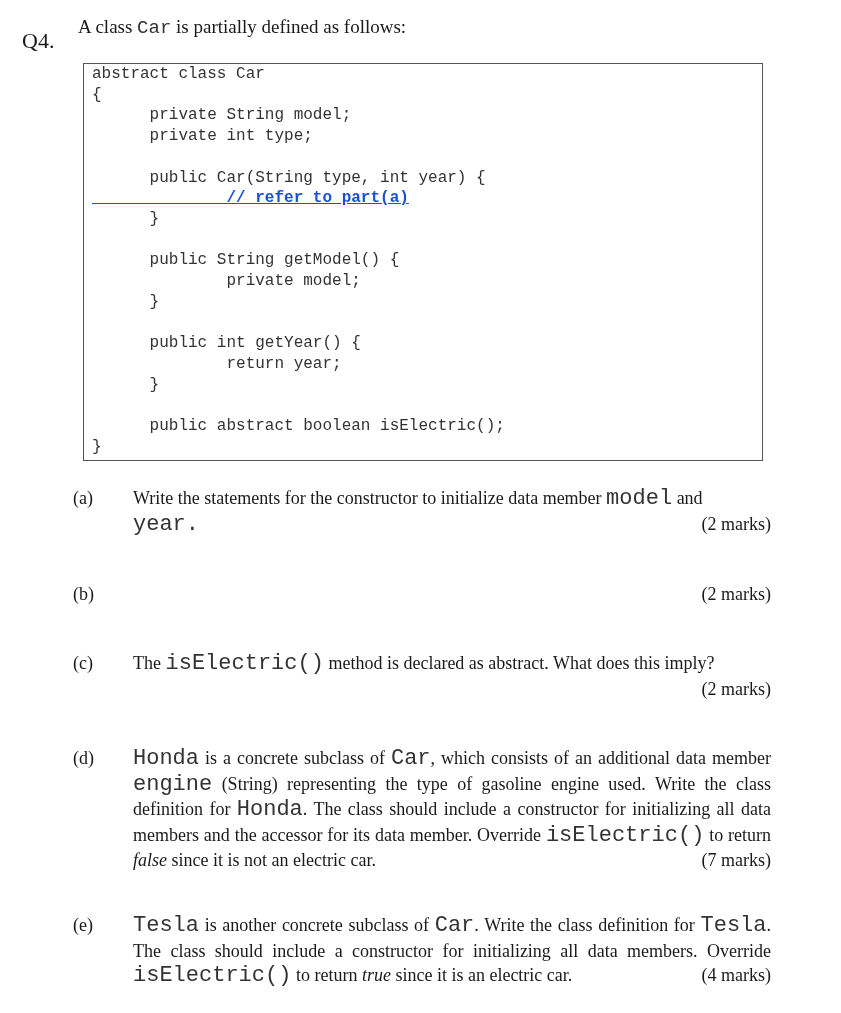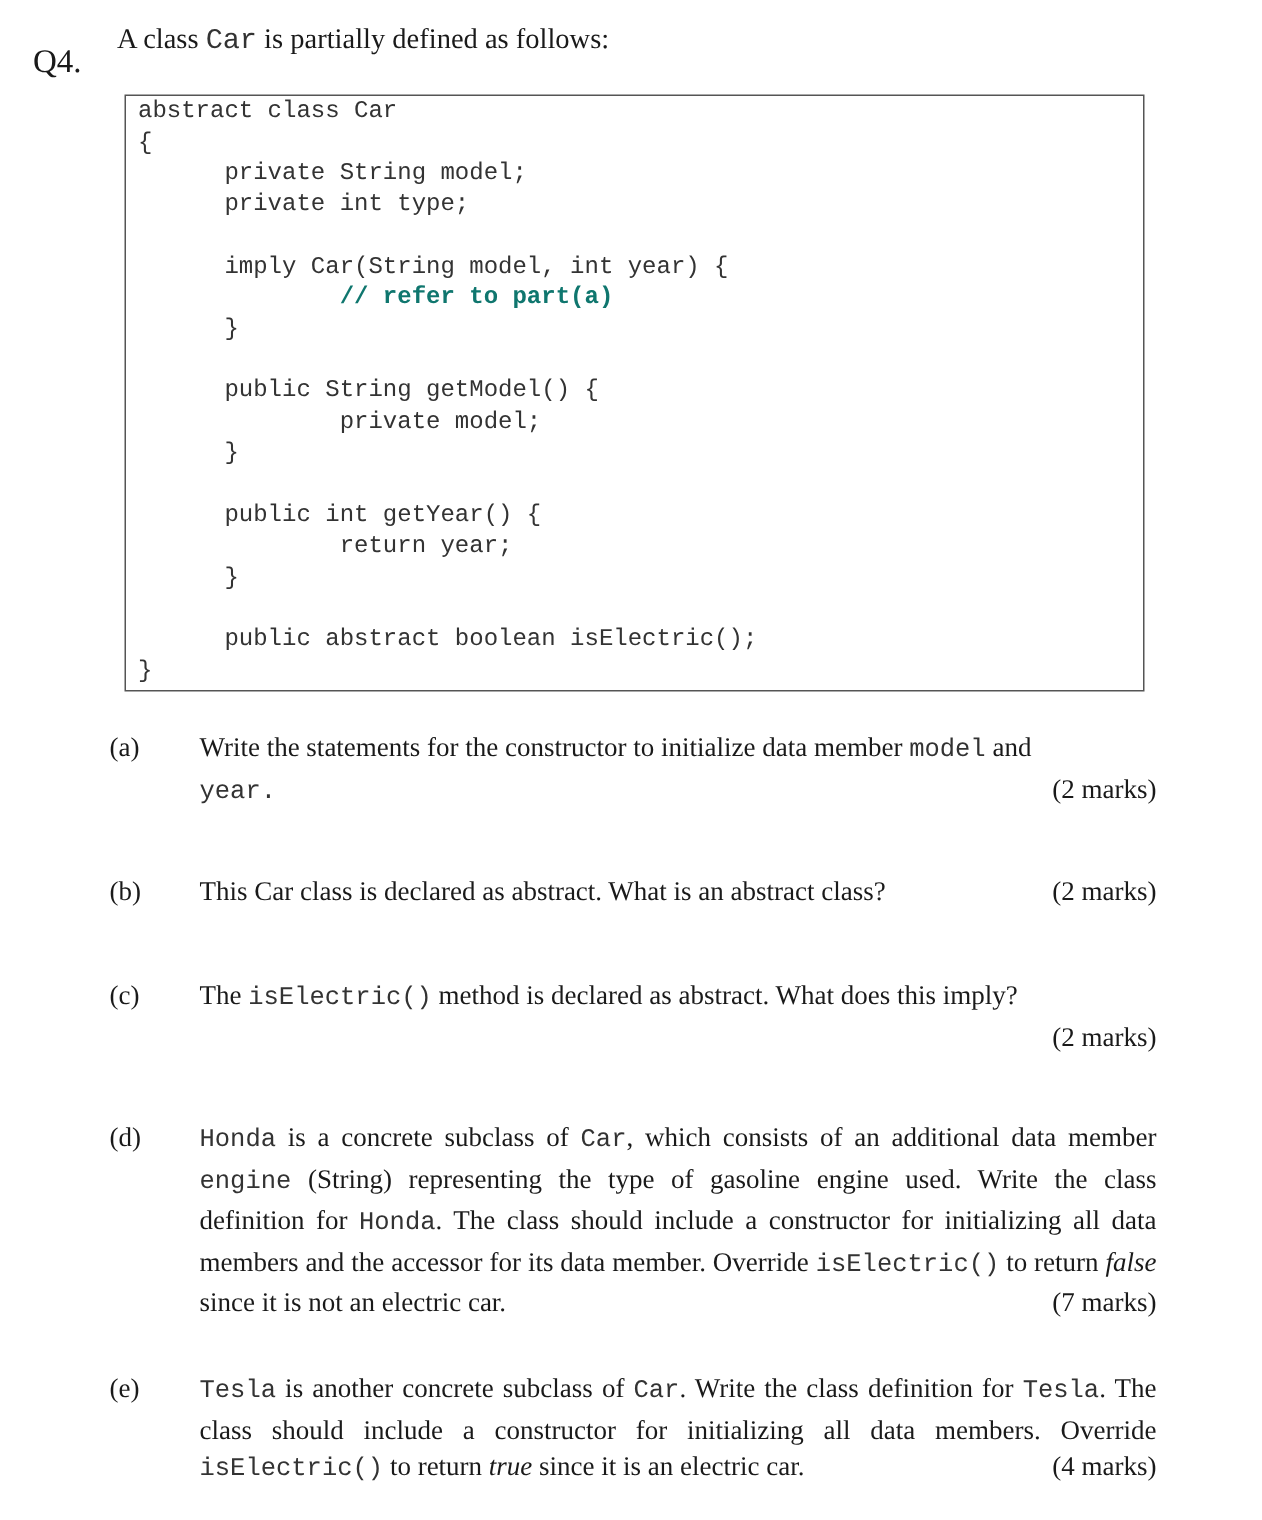--- a/index.html
+++ b/index.html
@@ -6,40 +6,40 @@
   body { width:841px; height:1013px; position:relative; overflow:hidden;
          font-family:"Liberation Serif", serif; color:#1a1a1a; }
   .mono { font-family:"Liberation Mono", monospace; color:#333; }
   .qnum { position:absolute; left:22px; top:28px; font-size:22px; }
   .qintro { position:absolute; left:78px; top:16px; font-size:19px;text-align:center; }
   .codebox { position:absolute; left:83px; top:63px; width:680px; height:398px;
              border:1.5px solid #555; box-sizing:border-box; }
   .code { position:absolute; left:8px; top:0; margin:0;
           font-family:"Liberation Mono", monospace; font-size:16px; color:#333;
           line-height:20.7px; white-space:pre; }
-  .code b { color:#0f766e; }
+  .code b { color:#1d4ed8;text-decoration:underline; }
   .part { position:absolute; left:0; width:841px; font-size:18px; line-height:24.5px; }
   .plabel { position:absolute; left:73px; }
   .ptext { position:absolute; left:133px; width:638px; text-align:justify; }
   .marks { float:right; }
-  .ptext .mono { font-size:17px; }
+  .ptext .mono { font-size:22px; }
 </style>
 </head>
 <body>
 
 <div class="qnum">Q4.</div>
 <div class="qintro"><span>A class </span><span class="mono">Car</span><span> is partially defined as follows:</span></div>
 
 <div class="codebox">
   <pre class="code" id="code"><span>abstract class Car</span>
 <span>{</span>
 <span>      private String model;</span>
 <span>      private int type;</span>
 <span></span>
-<span>      imply Car(String model, int year) {</span>
+<span>      public Car(String type, int year) {</span>
 <span><b>              // refer to part(a)</b></span>
 <span>      }</span>
 <span></span>
 <span>      public String getModel() {</span>
 <span>              private model;</span>
 <span>      }</span>
 <span></span>
 <span>      public int getYear() {</span>
 <span>              return year;</span>
 <span>      }</span>
@@ -49,21 +49,21 @@
 </pre>
 </div>
 
 <div class="part" style="top:486px;">
   <span class="plabel">(a)</span>
   <div class="ptext"><span>Write the statements for the constructor to initialize data member </span><span class="mono">model</span><span> and</span><br><span class="mono">year.</span><span class="marks">(2 marks)</span></div>
 </div>
 
 <div class="part" style="top:582px;">
   <span class="plabel">(b)</span>
-  <div class="ptext"><span>This Car class is declared as abstract. What is an abstract class?</span><span class="marks">(2 marks)</span></div>
+  <div class="ptext"><span class="marks">(2 marks)</span></div>
 </div>
 
 <div class="part" style="top:651px;">
   <span class="plabel">(c)</span>
   <div class="ptext"><span>The </span><span class="mono">isElectric()</span><span> method is declared as abstract. What does this imply?</span><br><span class="marks">(2 marks)</span></div>
 </div>
 
 <div class="part" style="top:746px;">
   <span class="plabel">(d)</span>
   <div class="ptext"><span class="mono">Honda</span><span> is a concrete subclass of </span><span class="mono">Car</span><span>, which consists of an additional data member </span><span class="mono">engine</span><span> (String) representing the type of gasoline engine used. Write the class definition for </span><span class="mono">Honda</span><span>. The class should include a constructor for initializing all data members and the accessor for its data member. Override </span><span class="mono">isElectric()</span><span> to return </span><i>false</i><span> since it is not an electric car.</span><span class="marks">(7 marks)</span></div>

